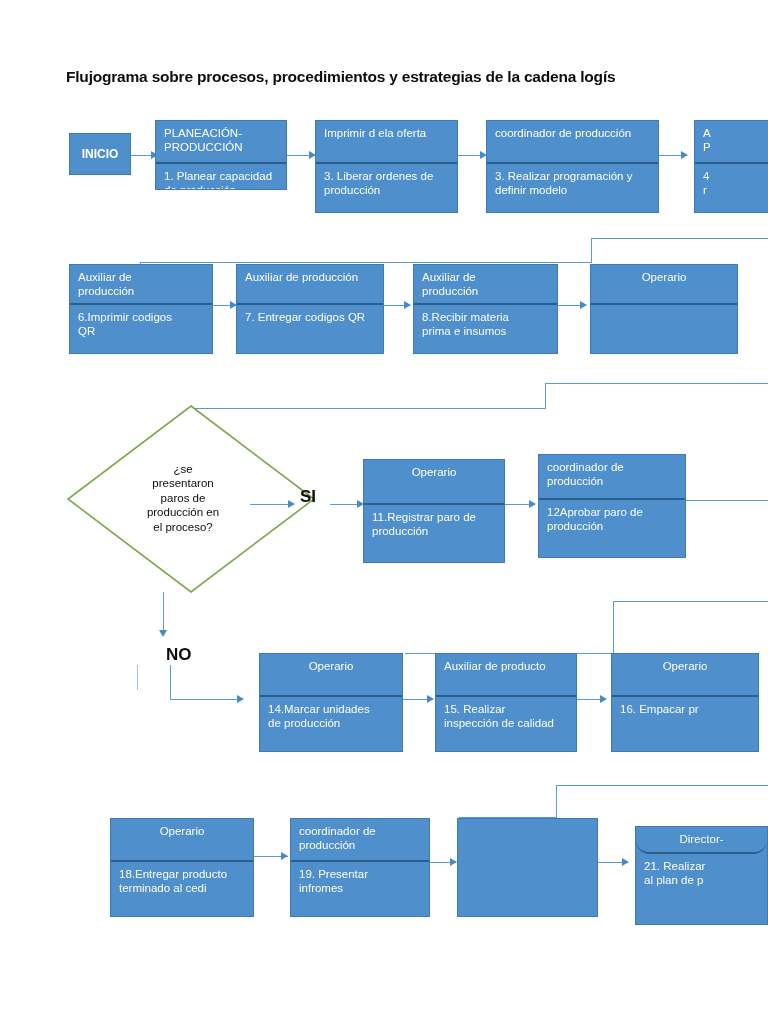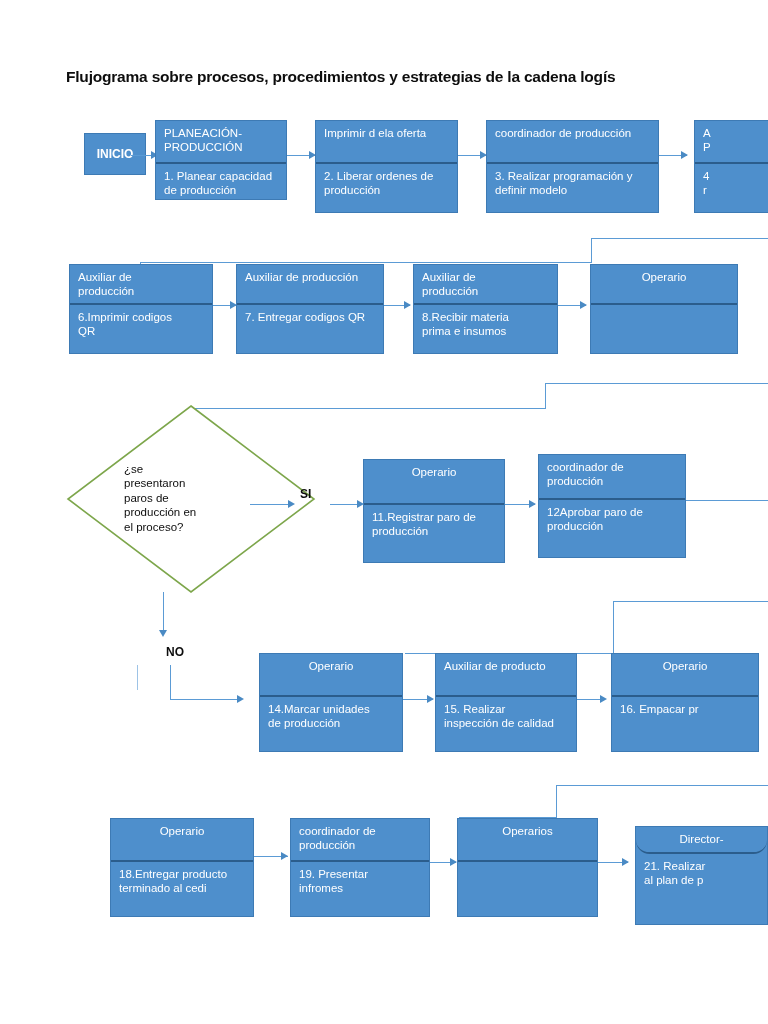--- a/index.html
+++ b/index.html
@@ -109,57 +109,57 @@
     border-bottom: 4px solid transparent;
     border-left: 7px solid #4A8AC4;
   }
   .arrow.down {
     border-left: 4px solid transparent;
     border-right: 4px solid transparent;
     border-top: 7px solid #4A8AC4;
   }
   .edge-label {
     position: absolute;
-    font-size: 12px;
+    font-size: 17px;
     font-weight: bold;
     color: #0d0d0d;
   }
   .tick {
     position: absolute;
     width: 1px;
     background: #9dc3e6;
   }
 </style>
 </head>
 <body>
 
 <div id="canvas">
 
   <div class="doc-title">Flujograma sobre procesos, procedimientos y estrategias de la cadena logís</div>
 
-  <div class="term" style="left:84px; top:133px; width:62px; height:42px;">
+  <div class="term" style="left:69px; top:133px; width:62px; height:42px;">
     <span>INICIO</span>
   </div>
 
   <div class="conn h" style="left:131px; top:155px; width:22px;"></div>
   <div class="arrow right" style="left:151px; top:151px;"></div>
 
-  <div class="node left" style="left:155px; top:120px; width:132px; height:80px;">
+  <div class="node left" style="left:155px; top:120px; width:132px; height:70px;">
     <div class="hdr" style="height:43px;">PLANEACIÓN-
 PRODUCCIÓN</div>
     <div class="bdy">1. Planear capacidad
 de producción</div>
   </div>
 
   <div class="conn h" style="left:287px; top:155px; width:28px;"></div>
   <div class="arrow right" style="left:309px; top:151px;"></div>
 
   <div class="node left" style="left:315px; top:120px; width:143px; height:93px;">
     <div class="hdr" style="height:43px;">Imprimir d ela oferta</div>
-    <div class="bdy">2. Liberar ordenes de
+    <div class="bdy">3. Liberar ordenes de
 producción</div>
   </div>
 
   <div class="conn h" style="left:458px; top:155px; width:28px;"></div>
   <div class="arrow right" style="left:480px; top:151px;"></div>
 
   <div class="node left" style="left:486px; top:120px; width:173px; height:93px;">
     <div class="hdr" style="height:43px;">coordinador de producción</div>
     <div class="bdy">3. Realizar programación y
 definir modelo</div>
@@ -214,21 +214,21 @@
 
   <div class="conn v" style="left:545px; top:383px; height:25px;"></div>
   <div class="conn h" style="left:545px; top:383px; width:223px;"></div>
   <div class="conn h" style="left:190px; top:408px; width:356px;"></div>
 
   <div class="diamond-wrap" style="left:66px; top:404px;">
     <svg width="250" height="190" viewBox="0 0 250 190" aria-hidden="true">
       <polygon points="125,2 248,95 125,188 2,95" fill="#ffffff" stroke="#7DA64B" stroke-width="1.6"></polygon>
     </svg>
   </div>
-  <div class="diamond-text" style="left:124px; top:462px; width:118px;">¿se
+  <div class="diamond-text" style="left:124px; top:462px; width:118px;text-align:center;">¿se
 presentaron
 paros de
 producción en
 el proceso?</div>
 
   <div class="conn h" style="left:250px; top:504px; width:40px;"></div>
   <div class="arrow right" style="left:288px; top:500px;"></div>
   <div class="edge-label" style="left:300px; top:487px;">SI</div>
   <div class="conn h" style="left:330px; top:504px; width:32px;"></div>
   <div class="arrow right" style="left:357px; top:500px;"></div>
@@ -305,21 +305,20 @@
     <div class="hdr" style="height:43px;">coordinador de
 producción</div>
     <div class="bdy">19. Presentar
 infromes</div>
   </div>
 
   <div class="conn h" style="left:430px; top:862px; width:26px;"></div>
   <div class="arrow right" style="left:450px; top:858px;"></div>
 
   <div class="node center" style="left:457px; top:818px; width:141px; height:99px;">
-    <div class="hdr" style="height:43px;">Operarios</div>
   </div>
 
   <div class="conn h" style="left:598px; top:862px; width:30px;"></div>
   <div class="arrow right" style="left:622px; top:858px;"></div>
 
   <div class="node center" style="left:635px; top:826px; width:133px; height:99px;">
     <div class="hdr" style="height:27px;border-radius:20px;">Director-</div>
     <div class="bdy">21. Realizar
 al plan de p</div>
   </div>

